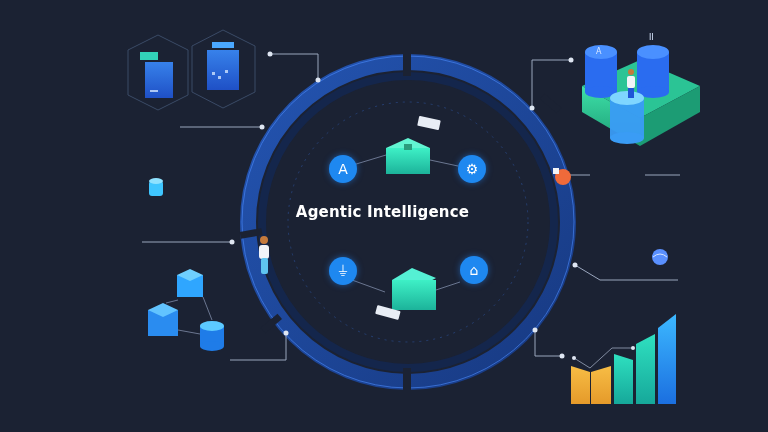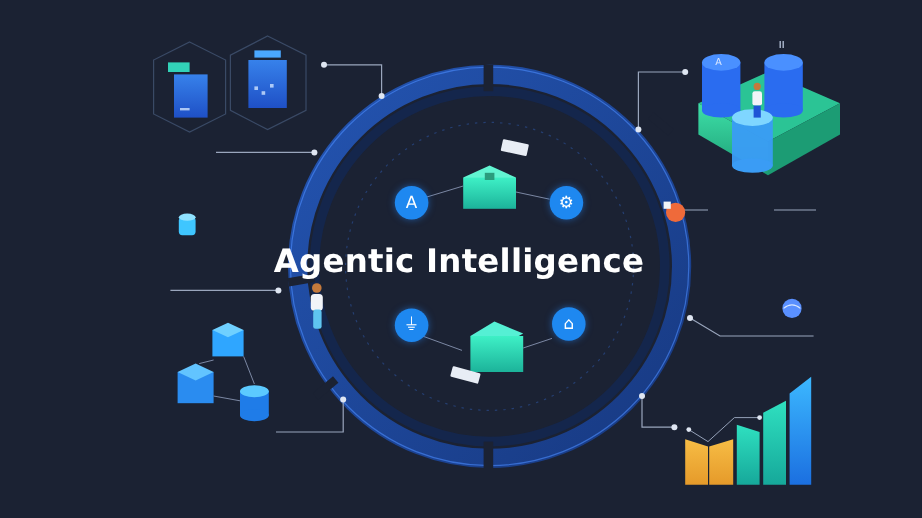--- a/index.html
+++ b/index.html
@@ -1,19 +1,19 @@
 <!DOCTYPE html>
 <html><head>
 <meta charset="utf-8">
 <style>
   html,body{margin:0;padding:0;}
   body{width:768px;height:432px;overflow:hidden;background:#1a2132;font-family:"DejaVu Sans","Liberation Sans",sans-serif;}
   .stage{position:relative;width:768px;height:432px;background:#1b2233;}
   svg{position:absolute;left:0;top:0;}
-  .title{position:absolute;left:0;width:765px;top:203px;text-align:center;color:#ffffff;font-weight:bold;font-size:27px;letter-spacing:0.2px;font-family:"DejaVu Sans","Liberation Sans",sans-serif;}
+  .title{position:absolute;left:0;width:765px;top:203px;text-align:center;color:#ffffff;font-weight:bold;font-size:15px;letter-spacing:0.2px;font-family:"DejaVu Sans","Liberation Sans",sans-serif;}
   .badge{position:absolute;width:28px;height:28px;border-radius:50%;background:#1e88f0;color:#fff;font-size:14px;display:flex;align-items:center;justify-content:center;box-shadow:0 0 6px rgba(40,140,255,0.5);}
   .badge span{line-height:1;}
 </style>
 </head>
 <body>
 
 <div class="stage">
 
   <svg width="768" height="432" viewBox="0 0 768 432">
     <defs>

